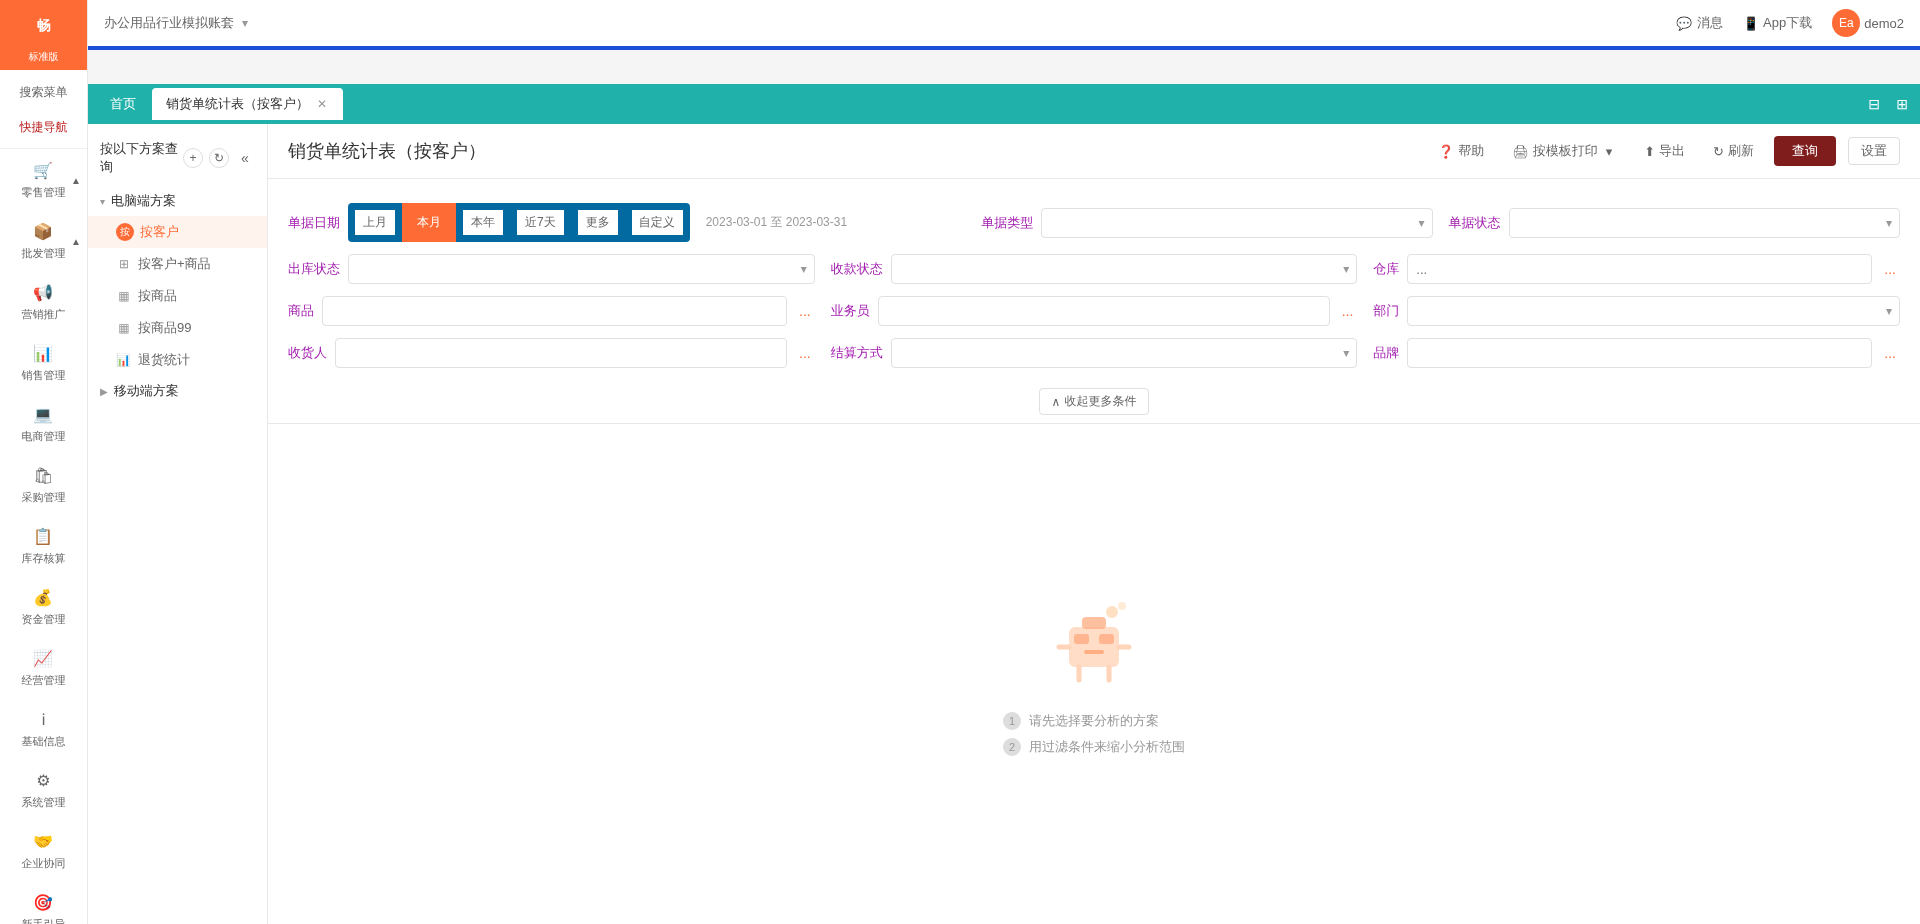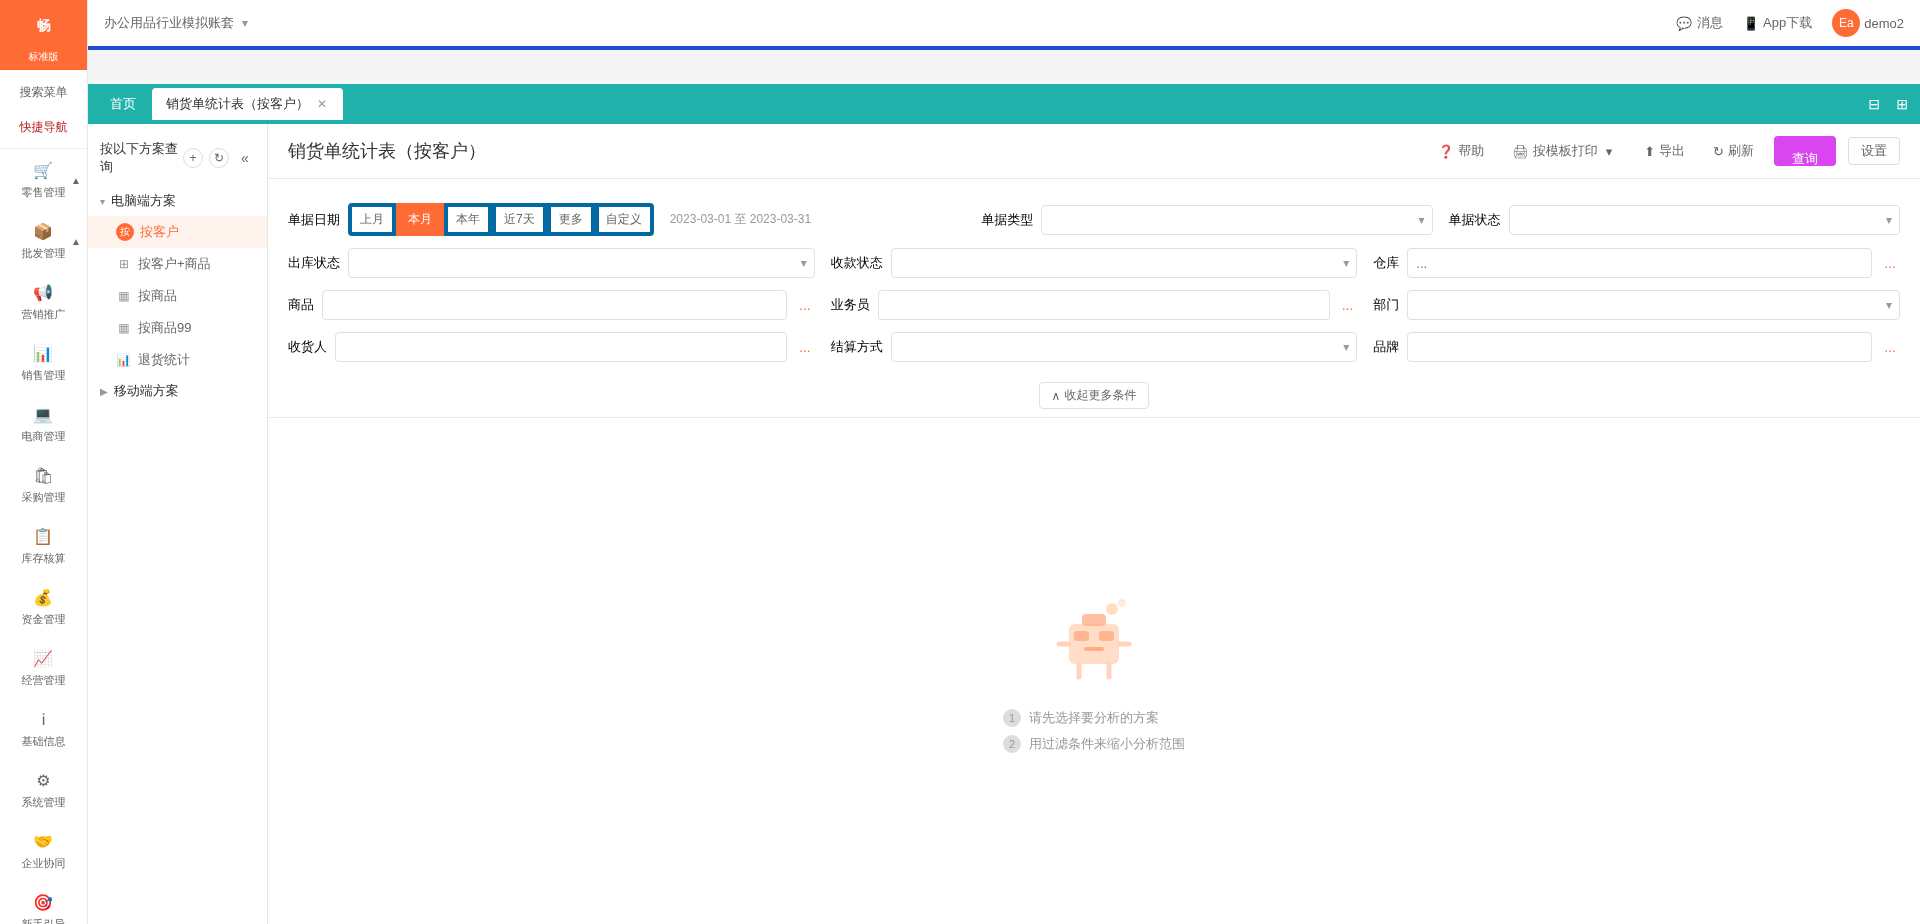--- a/index.html
+++ b/index.html
@@ -69,35 +69,35 @@
     .mobile-group-header .group-arrow { font-size: 10px; color: #999; }
 
     
     .right-content { flex: 1; display: flex; flex-direction: column; overflow: hidden; }
 
     
     .page-title-bar { background: #fff; padding: 12px 20px; display: flex; align-items: center; justify-content: space-between; border-bottom: 1px solid #e8e8e8; }
     .page-title { font-size: 18px; color: #333; font-weight: 500; }
     .page-actions { display: flex; align-items: center; gap: 12px; }
     .page-action-btn { display: flex; align-items: center; gap: 4px; font-size: 13px; color: #666; cursor: pointer; padding: 4px 8px; }
-    .btn-primary { background: #d946ef; color: #fff; border: none; padding: 14px 18px; border-radius: 4px; cursor: pointer; font-size: 13px; height: 30px; }
+    .btn-primary { background: #7f1d1d; color: #fff; border: none; padding: 6px 18px; border-radius: 4px; cursor: pointer; font-size: 13px; height: 30px; }
     .btn-secondary { background: #fff; color: #666; border: 1px solid #ddd; padding: 4px 12px; border-radius: 4px; cursor: pointer; font-size: 13px; }
     .print-btn { display: flex; align-items: center; gap: 4px; }
     .print-dropdown { padding: 0 4px; cursor: pointer; }
     .filter-row { display: flex; align-items: center; gap: 16px; margin-bottom: 12px; }
     .filter-row:last-child { margin-bottom: 0; }
     .filter-item { display: flex; align-items: center; gap: 8px; flex: 1; min-width: 0; }
-    .filter-label { font-size: 13px; color: #000000; white-space: nowrap; flex-shrink: 0; }
+    .filter-label { font-size: 13px; color: #a21caf; white-space: nowrap; flex-shrink: 0; }
     .filter-input { flex: 1; height: 30px; border: 1px solid #e0e0e0; border-radius: 4px; padding: 0 8px; font-size: 13px; color: #333; }
     .filter-select-wrapper { flex: 1; position: relative; }
     .filter-select-wrapper select { width: 100%; height: 30px; border: 1px solid #e0e0e0; border-radius: 4px; padding: 0 28px 0 8px; font-size: 13px; color: #333; appearance: none; background: #fff; cursor: pointer; }
     .select-arrow { position: absolute; right: 8px; top: 50%; transform: translateY(-50%); color: #999; font-size: 12px; pointer-events: none; }
 
     .date-filter { display: flex; align-items: center; gap: 0; }
-    .date-type-btn { padding: 4px 8px; font-size: 12px; color: #666; cursor: pointer; border: 4px solid #0369a1; background: #fff; white-space: nowrap; }
+    .date-type-btn { padding: 4px 8px; font-size: 12px; color: #666; cursor: pointer; border: 7px solid #0369a1; background: #fff; white-space: nowrap; }
     .date-type-btn:first-child { border-radius: 4px 0 0 4px; }
     .date-type-btn.active { background: #ff6b35; color: #fff; border-color: #ff6b35; }
     .date-type-btn:last-child { border-radius: 0 4px 4px 0; padding-left: 7px; }
     .date-range { font-size: 12px; color: #999; margin-left: 8px; }
 
     
     .collapse-bar { background: #fff; display: flex; align-items: center; justify-content: center; padding: 8px; border-bottom: 1px solid #e8e8e8; }
     .collapse-btn { display: flex; align-items: center; gap: 4px; font-size: 12px; color: #666; cursor: pointer; padding: 4px 12px; border: 1px solid #e0e0e0; border-radius: 4px; background: #fff; }
 
     

